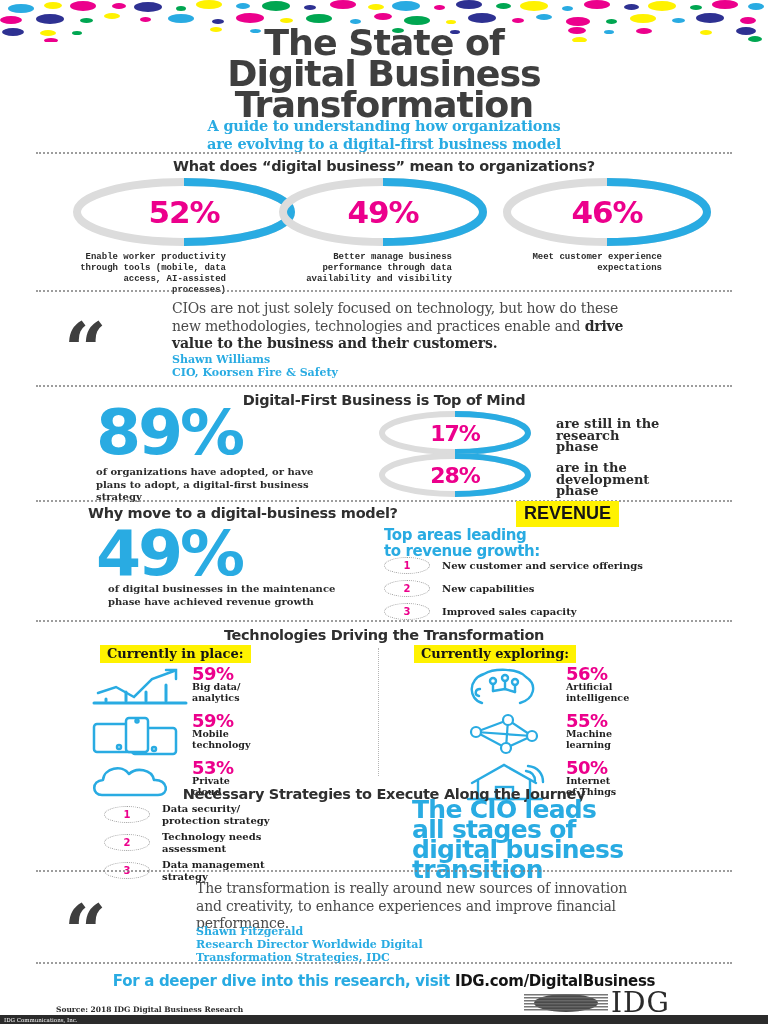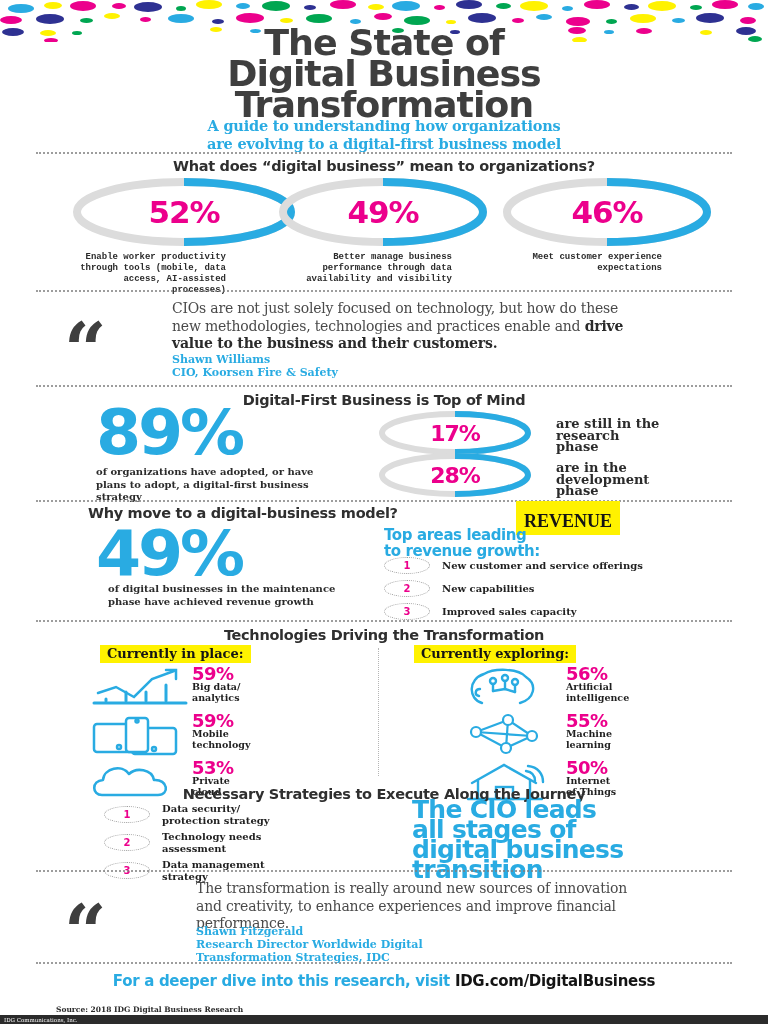--- a/index.html
+++ b/index.html
@@ -82,22 +82,22 @@
     font-weight:bold; font-size:10px; line-height:12.5px;
   }
   .sidecap {
     position:absolute; color:#2b2b2b; font-family:"DejaVu Serif", serif;
     font-weight:bold; font-size:13px; line-height:11.5px;
   }
 
   
   .badge {
     position:absolute; background:#fff200; color:#141414;
-    font-family:Liberation Serif, serif; font-weight:bold;
-    font-size:18px; letter-spacing:0px; padding:10px 8px 3px;
+    font-family:Liberation Sans, sans-serif; font-weight:bold;
+    font-size:18px; letter-spacing:0px; padding:2px 8px 3px;
   }
   .yellow-head {
     position:absolute; background:#fff200; color:#141414;
     font-family:"DejaVu Serif", serif; font-weight:bold;
     font-size:13px; padding:1px 7px 2px;
   }
 
   
   .blue-head {
     position:absolute; color:#29abe2;
@@ -518,18 +518,33 @@
   </div>
 
   <div class="dotted-rule" style="top:962px"></div>
 
   <div class="cta" style="top:972px">
     <span>For a deeper dive into this research, visit </span><b>IDG.com/DigitalBusiness</b>
   </div>
 
   <div class="source" style="left:56px; top:1005px;">Source: 2018 IDG Digital Business Research</div>
 
+  <div class="idg-logo" style="left:524px; top:986px;">
+    <svg width="84" height="30" viewBox="0 0 84 30">
+      <defs>
+        <pattern id="stripes" width="4" height="3" patternUnits="userSpaceOnUse">
+          <rect width="4" height="1.4" fill="#6d6d6d"></rect>
+        </pattern>
+      </defs>
+      <g>
+        <rect x="0" y="6" width="84" height="18" fill="url(#stripes)" opacity="0.55"></rect>
+        <ellipse cx="42" cy="15" rx="32" ry="9" fill="#4a4a4a"></ellipse>
+        <rect x="0" y="6" width="84" height="18" fill="url(#stripes)" opacity="0.85"></rect>
+      </g>
+    </svg>
+    <span class="idg-word">IDG</span>
+  </div>
 
   <div class="bottombar">
     <span>IDG Communications, Inc.</span>
   </div>
 
 </div>
 
 </body></html>

